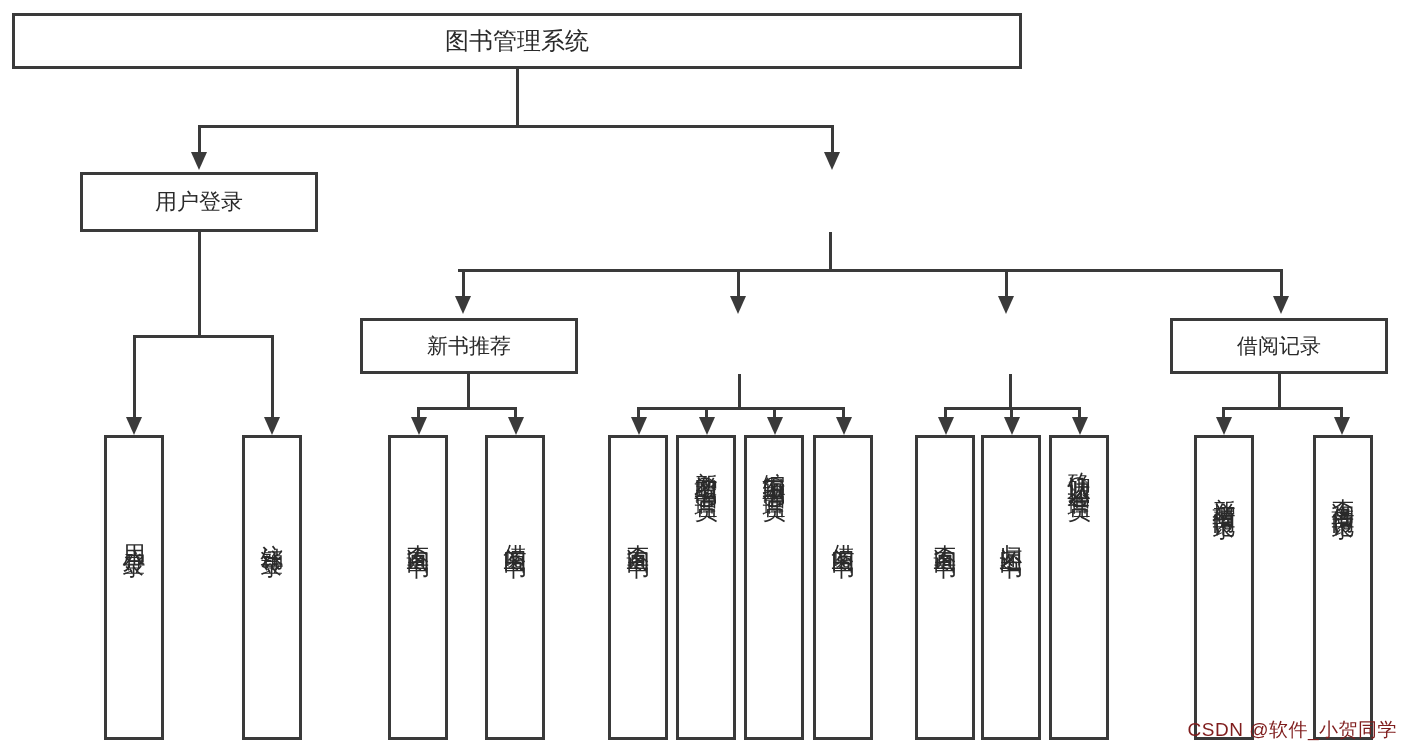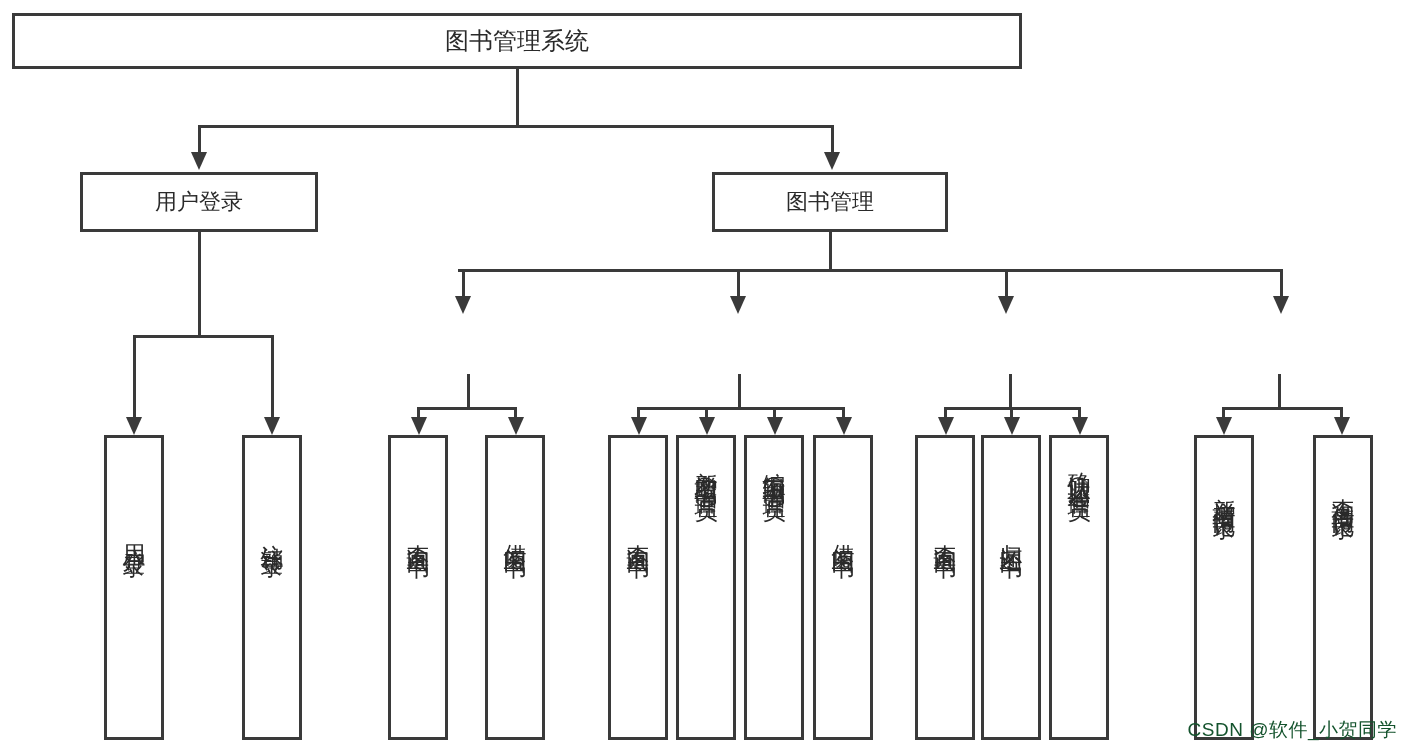--- a/index.html
+++ b/index.html
@@ -86,21 +86,21 @@
     border-left: 8px solid transparent;
     border-right: 8px solid transparent;
     border-top: 18px solid #3a3a3a;
   }
   
   #watermark {
     position: absolute;
     right: 8px;
     bottom: 4px;
     font-size: 19px;
-    color: #14532d;
+    color: #7f1d1d;
     letter-spacing: 0.5px;
     white-space: nowrap;
     pointer-events: none;
   }
 </style>
 </head>
 <body>
 
 <div id="canvas">
 
@@ -110,43 +110,46 @@
 
   <div class="vline" style="left:516px; top:69px; height:56px;"></div>
   <div class="hline" style="left:198px; top:125px; width:636px;"></div>
   <div class="vline" style="left:198px; top:125px; height:27px;"></div>
   <div class="arrow" style="left:191px; top:152px;"></div>
   <div class="vline" style="left:831px; top:125px; height:27px;"></div>
   <div class="arrow" style="left:824px; top:152px;"></div>
 
   <div class="node lvl2" id="node-user-login">
     <span class="label">用户登录</span>
-  </div>
-  <div class="node lvl2" id="node-book-manage">
-    <span class="label">图书管理</span>
   </div>
 
   <div class="vline" style="left:198px; top:232px; height:106px;"></div>
   <div class="hline" style="left:133px; top:335px; width:141px;"></div>
   <div class="vline" style="left:133px; top:335px; height:82px;"></div>
   <div class="arrow" style="left:126px; top:417px;"></div>
   <div class="vline" style="left:271px; top:335px; height:82px;"></div>
   <div class="arrow" style="left:264px; top:417px;"></div>
 
   <div class="vline" style="left:829px; top:232px; height:40px;"></div>
   <div class="hline" style="left:458px; top:269px; width:825px;"></div>
   <div class="vline" style="left:462px; top:269px; height:27px;"></div>
   <div class="arrow" style="left:455px; top:296px;"></div>
   <div class="vline" style="left:737px; top:269px; height:27px;"></div>
   <div class="arrow" style="left:730px; top:296px;"></div>
   <div class="vline" style="left:1005px; top:269px; height:27px;"></div>
   <div class="arrow" style="left:998px; top:296px;"></div>
   <div class="vline" style="left:1280px; top:269px; height:27px;"></div>
   <div class="arrow" style="left:1273px; top:296px;"></div>
 
+  <div class="node lvl3" id="node-new-book-rec">
+    <span class="label">新书推荐</span>
+  </div>
+  <div class="node lvl3" id="node-borrow-record">
+    <span class="label">借阅记录</span>
+  </div>
 
   <div class="vline" style="left:467px; top:374px; height:36px;"></div>
   <div class="hline" style="left:417px; top:407px; width:100px;"></div>
   <div class="vline" style="left:417px; top:407px; height:10px;"></div>
   <div class="arrow" style="left:411px; top:417px;"></div>
   <div class="vline" style="left:514px; top:407px; height:10px;"></div>
   <div class="arrow" style="left:508px; top:417px;"></div>
 
   <div class="vline" style="left:738px; top:374px; height:36px;"></div>
   <div class="hline" style="left:637px; top:407px; width:208px;"></div>

